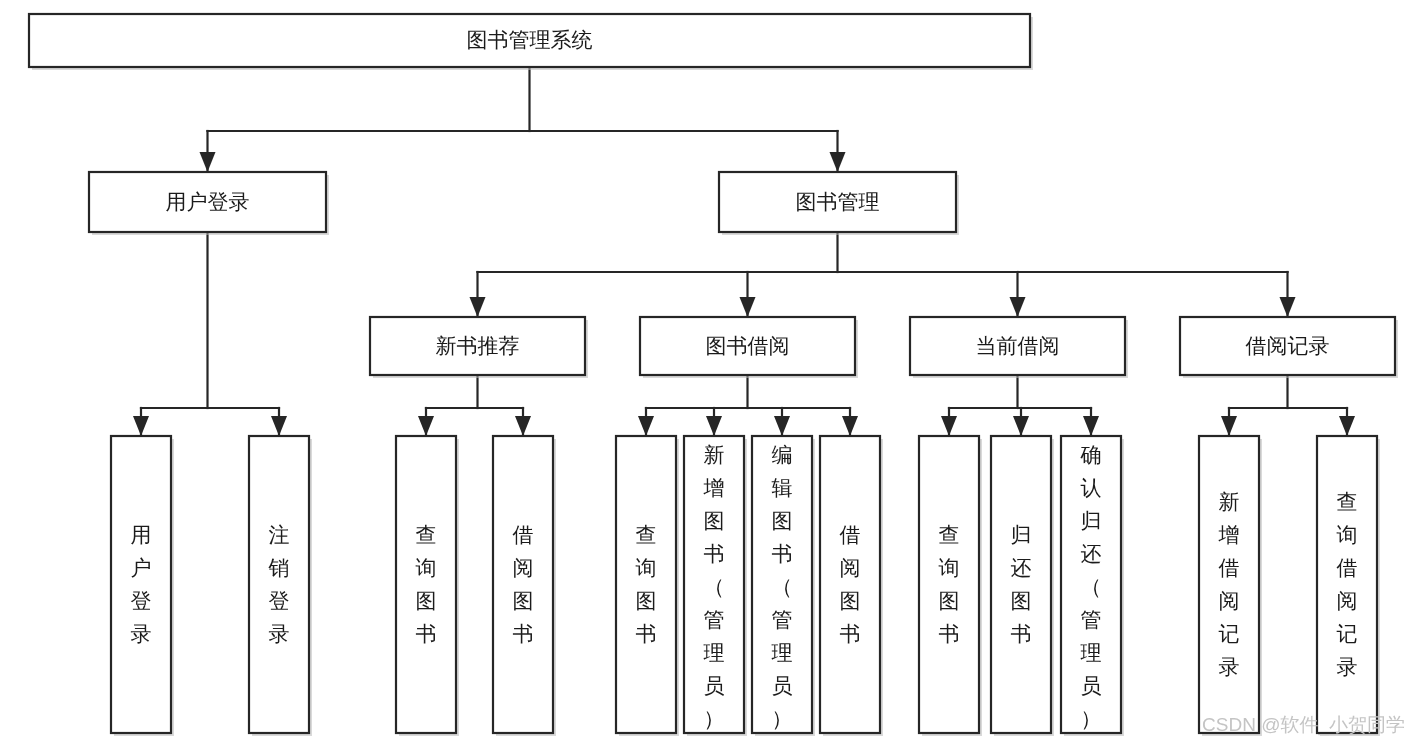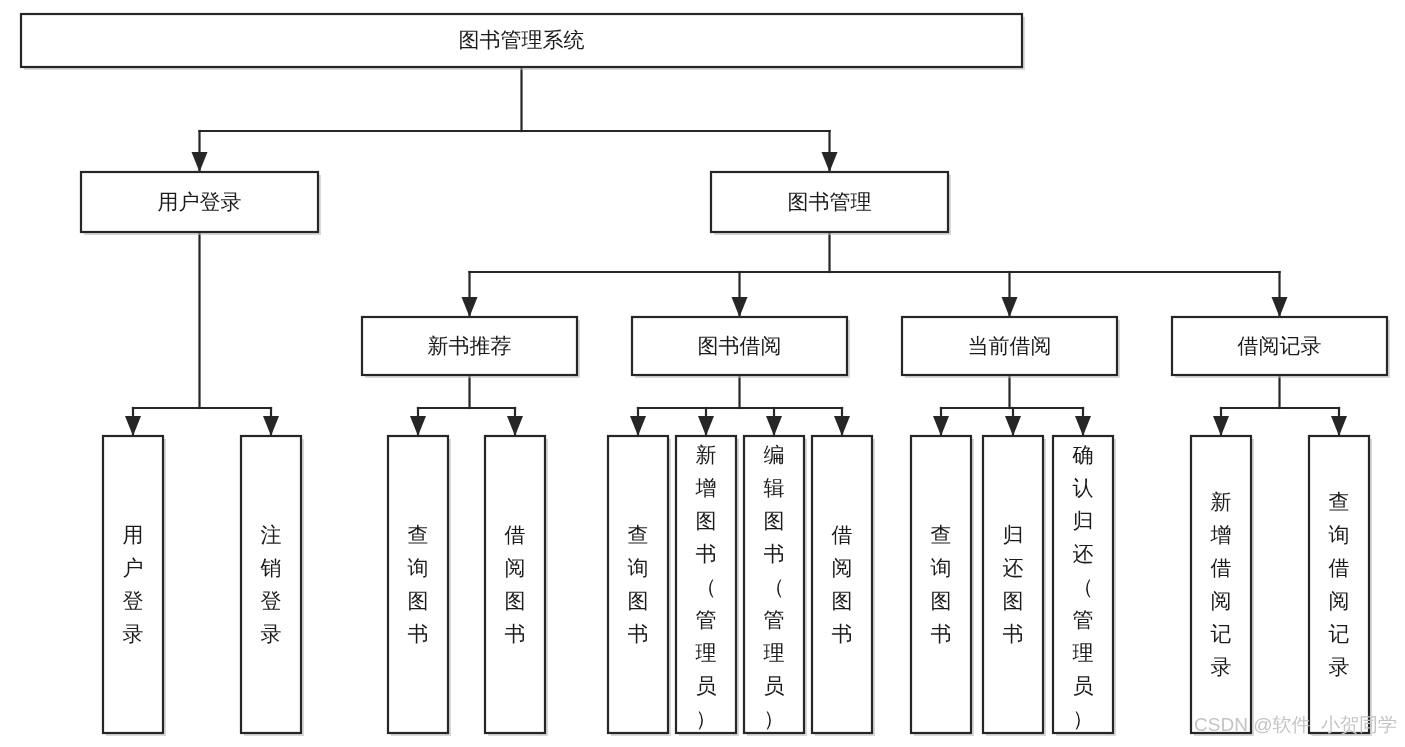--- a/index.html
+++ b/index.html
@@ -10,21 +10,21 @@
   }
   body {
     width: 1405px;
     height: 747px;
     font-family: "Liberation Sans", "DejaVu Sans", sans-serif;
     overflow: hidden;
     position: relative;
   }
   #diagram-root {
     position: absolute;
-    left: 0;
+    left: 8px;
     top: 0;
     width: 1334px;
     height: 747px;
   }
   svg.diagram-canvas {
     display: block;
     width: 1405px;
     height: 747px;
   }
   .node-box {

